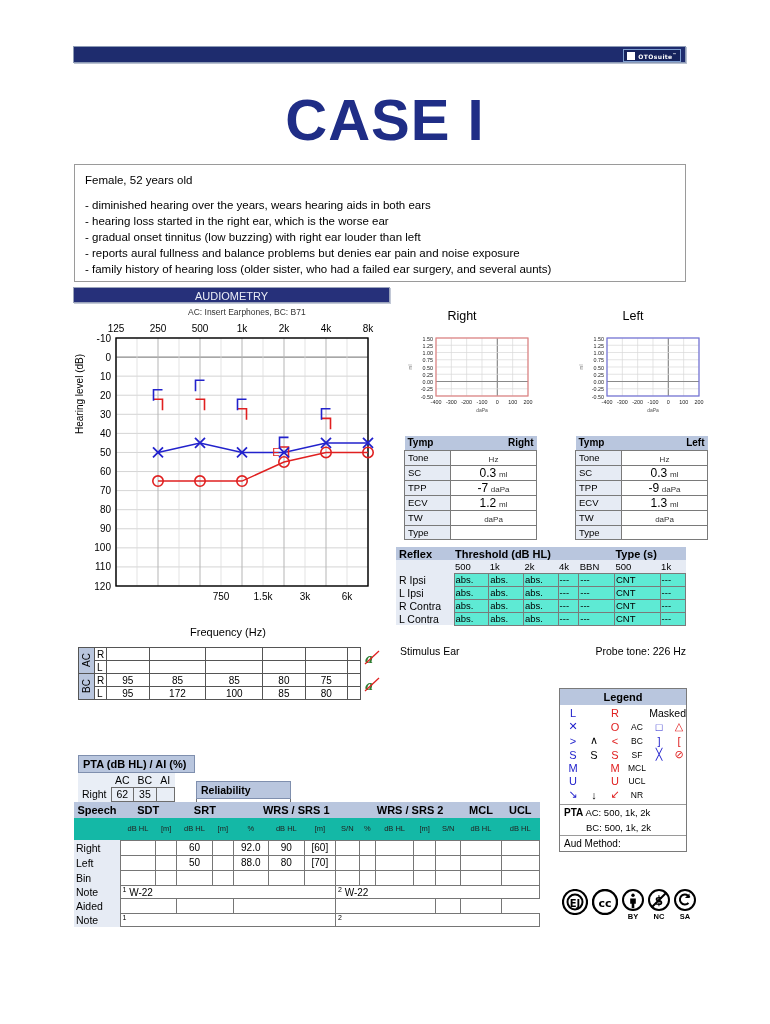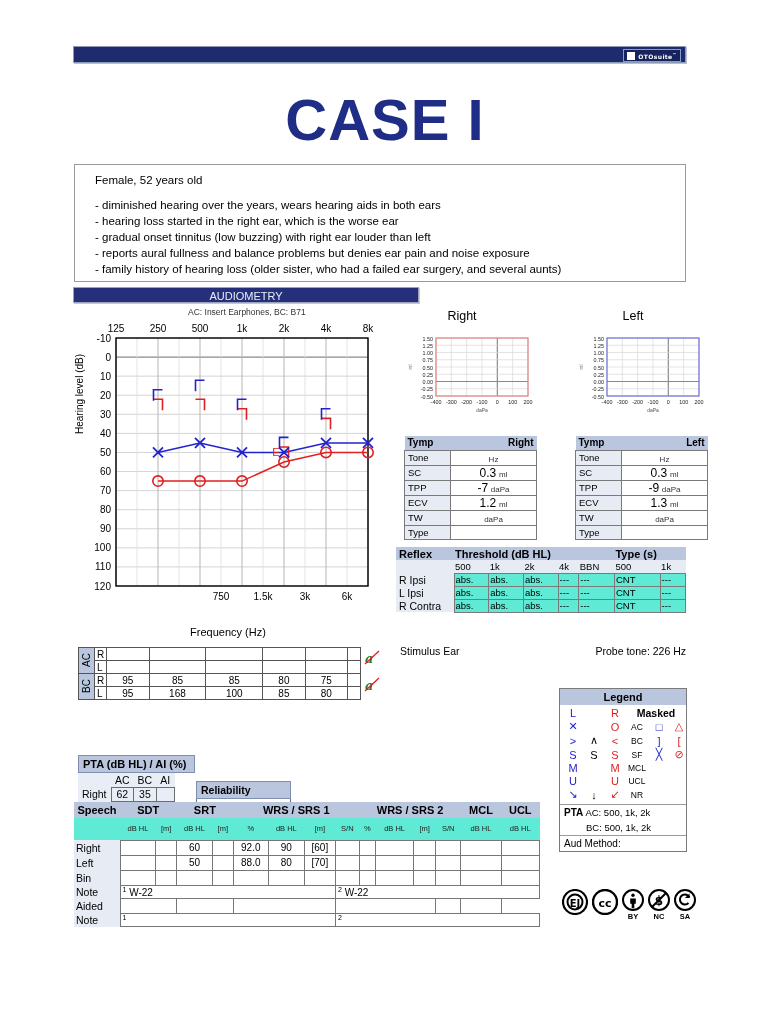--- a/index.html
+++ b/index.html
@@ -33,32 +33,32 @@
     position:absolute; left:0; top:86px; width:770px;
     text-align:center; font-size:58px; font-weight:bold;
     color:#1f2d86; letter-spacing:1px;
     font-family:"Liberation Sans", sans-serif;
   }
 
   
   .history {
     position:absolute; left:74px; top:164px; width:612px; height:118px;
     border:1px solid #9a9a9a; background:#fff;
-    padding:7px 20px; font-size:11.5px; line-height:16px;
+    padding:7px 10px; font-size:11.5px; line-height:16px;
   }
   .history .gap { height:9px; }
 
   
   .sec-hdr {
     position:absolute; height:16px; background:#26307a;
     color:#e9ecf6; font-size:11px; text-align:center;
     line-height:16px; border:1px solid #9aa3bb;
     box-shadow:1px 1px 0 #c2c8d6;
   }
-  #hdr-aud { left:73px; top:287px; width:346px; }
+  #hdr-aud { left:73px; top:287px; width:317px; }
   #hdr-imm { left:396px; top:287px; width:290px; }
 
   .ac-note { position:absolute; left:188px; top:307px; font-size:8.5px; color:#333; }
 
   
   .audio-wrap { position:absolute; left:78px; top:316px; width:300px; height:325px; }
   .ylabel {
     position:absolute; left:-4px; top:118px; font-size:10px;
     transform:rotate(-90deg); transform-origin:left top; white-space:nowrap;
   }
@@ -89,21 +89,21 @@
                  padding:2px 4px; border:1px solid #7f8fae; }
   .reliab .val { border:1px solid #6d6d6d; border-top:none; background:#fff;
                  text-align:center; font-size:11px; height:16px; line-height:16px;}
 
   
   .speech { position:absolute; left:74px; top:802px; width:466px; }
   .speech table { border-collapse:collapse; width:100%; font-size:10px; }
   .speech th, .speech td { border:1px solid #767676; padding:0 2px; }
   .speech thead th { background:#b9c6de; font-weight:bold; font-size:11px;
                      text-align:center; height:16px; border:none;}
-  .speech .sub td { background:#5eead4; font-size:7.5px; text-align:center;
+  .speech .sub td { background:#14b8a6; font-size:7.5px; text-align:center;
                     height:22px; color:#222; line-height:8.5px; border:none;}
   .speech .rowlbl { background:#e6ebf4; text-align:left; font-size:10.5px;
                     width:46px; border:none; }
   .speech td.cell { background:#fff; text-align:center; height:15px; }
   .speech td.noteCell { background:#fff; text-align:left; font-size:10px; }
   .speech sup { font-size:7px; vertical-align:super; }
 
   
   .ear-title { position:absolute; font-size:12.5px; text-align:center; width:90px; }
   .tymp-graph { position:absolute; }
@@ -132,22 +132,22 @@
   .legend { position:absolute; left:559px; top:688px; width:128px;
             border:1px solid #7a7a7a; background:#fff; }
   .legend .cap { background:#b9c6de; font-weight:bold; font-size:11px;
                  text-align:center; height:16px; line-height:16px; }
   .legend .grid { display:grid; grid-template-columns:22px 20px 22px 22px 22px 18px;
                   font-size:11px; text-align:center; padding:2px 0 3px 2px;
                   align-items:center; row-gap:1px; }
   .legend .g-l { color:#2222cc; }
   .legend .g-r { color:#e02020; }
   .legend .g-k { color:#000; font-size:8.5px; }
-  .legend .mask-hdr { grid-column:4 / span 3; font-size:10.5px; text-align:center;
-                      padding-right:2px; color:#000;font-weight:bold;}
+  .legend .mask-hdr { grid-column:4 / span 3; font-size:10.5px; text-align:right;
+                      padding-right:2px; color:#000;}
   .legend .sep { border-top:1px solid #9a9a9a; }
   .legend .ptaline { font-size:9.5px; padding:2px 4px; }
   .legend .ptaline b { font-size:10px; }
   .legend .aud { font-size:10px; padding:2px 4px; }
 
   
   .cc { position:absolute; left:562px; top:889px; display:flex; align-items:flex-start; gap:4px;justify-content:center;}
   .cc .ic { text-align:center; }
   .cc .lb { font-size:7.5px; font-weight:bold; margin-top:-1px; }
 </style>
@@ -303,21 +303,21 @@
         <td>95</td>
         <td>85</td>
         <td>85</td>
         <td>80</td>
         <td>75</td>
         <td></td>
       </tr>
       <tr>
         <td class="rl">L</td>
         <td>95</td>
-        <td>168</td>
+        <td>172</td>
         <td>100</td>
         <td>85</td>
         <td>80</td>
         <td></td>
       </tr>
     </tbody>
       </table>
   </div>
   <svg class="mute-icon" style="left:364px; top:650px;" viewBox="0 0 16 16">
     <text x="1" y="13" font-size="13" font-weight="bold" font-style="italic" fill="#2e7d32" font-family="DejaVu Serif, serif">a</text>
@@ -663,20 +663,30 @@
           <tr>
             <td class="rowlbl">R Contra</td>
             <td class="cell">abs.</td>
             <td class="cell">abs.</td>
             <td class="cell">abs.</td>
             <td class="cell">---</td>
             <td class="cell">---</td>
             <td class="cell">CNT</td>
             <td class="cell">---</td>
           </tr>
+          <tr>
+            <td class="rowlbl">L Contra</td>
+            <td class="cell">abs.</td>
+            <td class="cell">abs.</td>
+            <td class="cell">abs.</td>
+            <td class="cell">---</td>
+            <td class="cell">---</td>
+            <td class="cell">CNT</td>
+            <td class="cell">---</td>
+          </tr>
         </tbody>
     </table>
   </div>
   <div class="stim">Stimulus Ear</div>
   <div class="probe">Probe tone: 226 Hz</div>
 
   <div class="legend">
     <div class="cap">Legend</div>
     <div class="grid" id="legend-grid">
         <div class="g-l">L</div>

